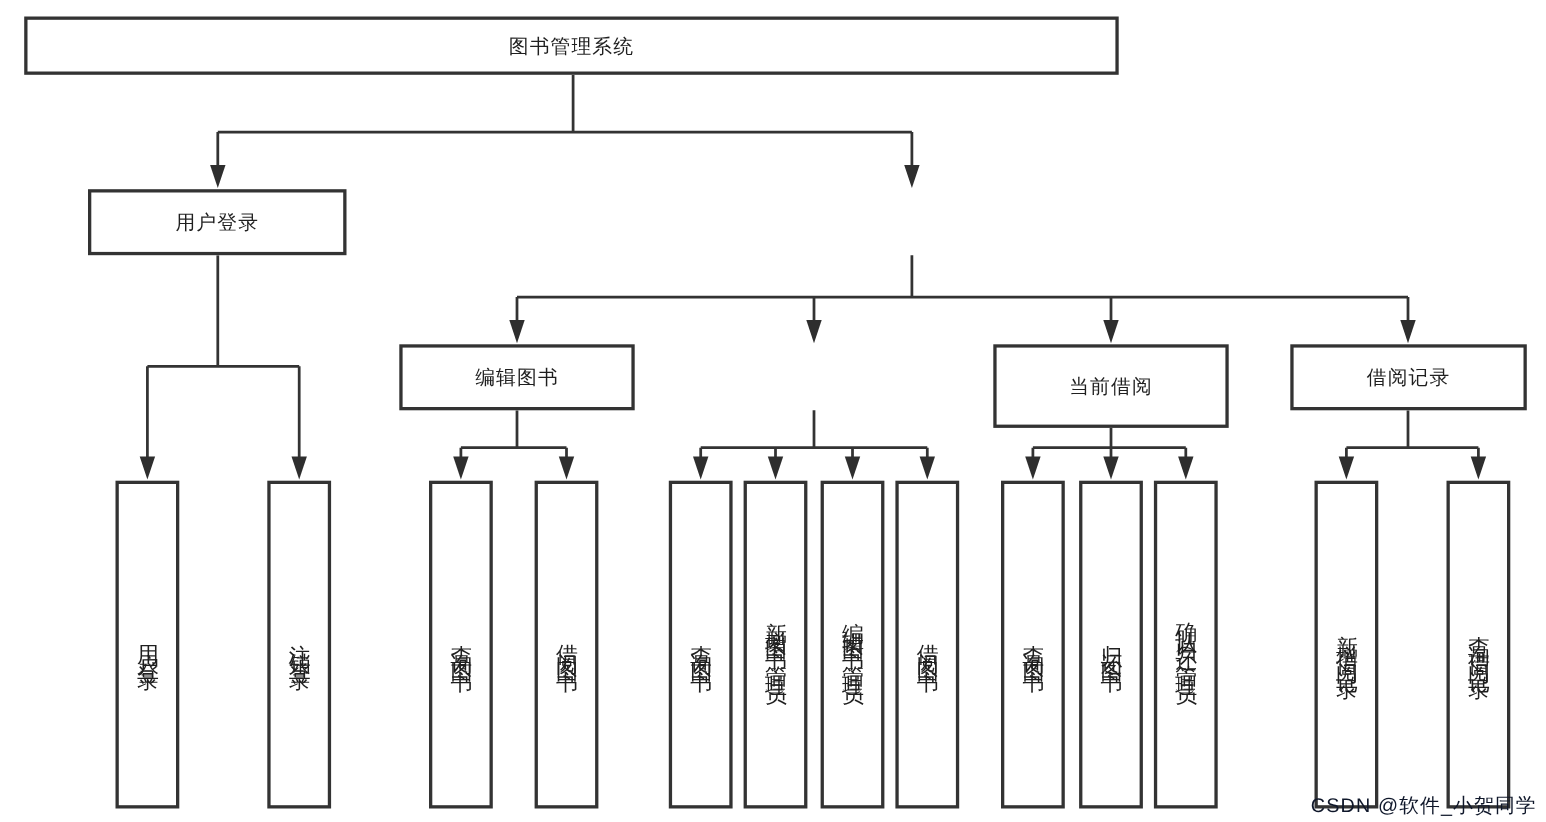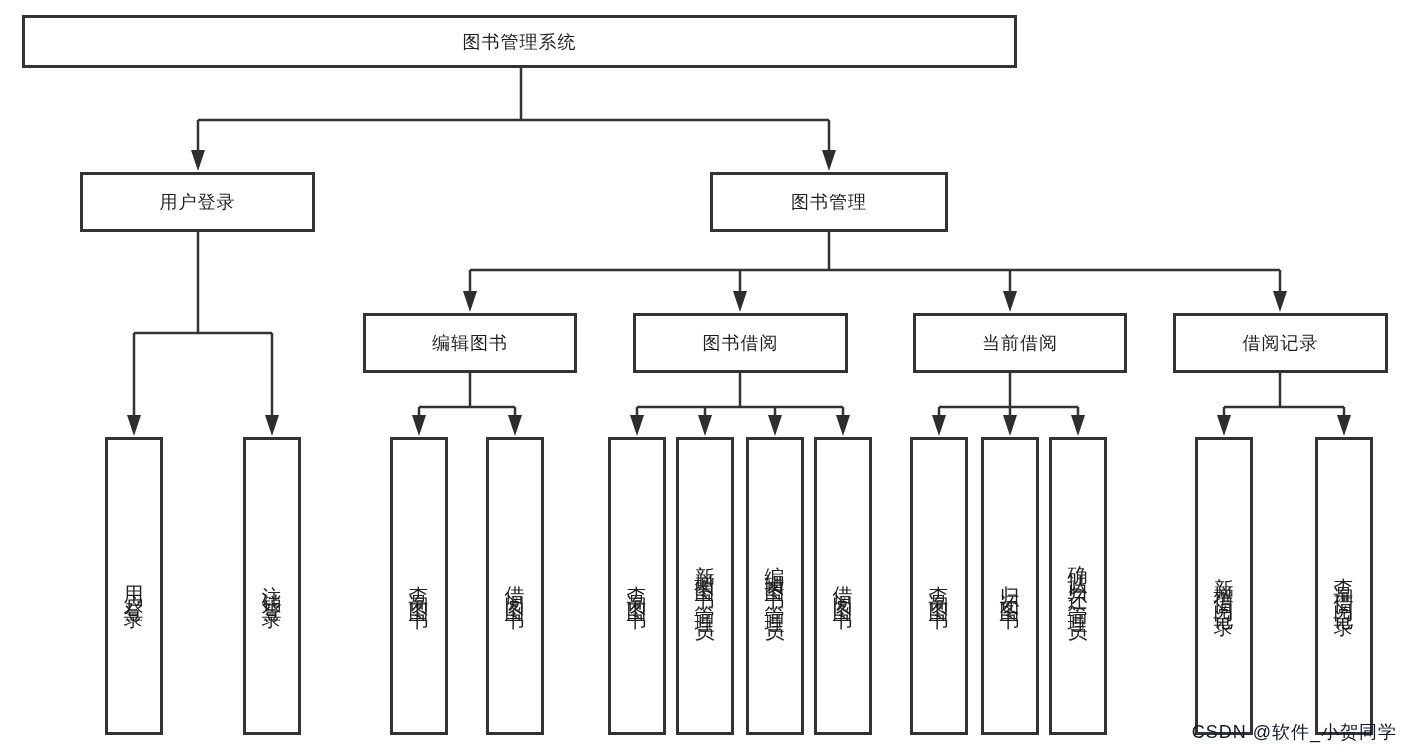--- a/index.html
+++ b/index.html
@@ -47,21 +47,21 @@
     letter-spacing: 8px;
     line-height: 1;
     white-space: nowrap;
   }
   
   .root   { left: 22px;   top: 15px;  width: 995px; height: 53px; }
   .l2a    { left: 80px;   top: 172px; width: 235px; height: 60px; }
   .l2b    { left: 710px;  top: 172px; width: 238px; height: 60px; }
   .l3a    { left: 363px;  top: 313px; width: 214px; height: 60px; }
   .l3b    { left: 633px;  top: 313px; width: 215px; height: 60px; }
-  .l3c    { left: 903px;  top: 313px; width: 214px; height: 60px; margin-left: 10px; }
+  .l3c    { left: 903px;  top: 313px; width: 214px; height: 76px; }
   .l3d    { left: 1173px; top: 313px; width: 215px; height: 60px; }
   .leaf   { top: 437px; width: 58px; height: 298px; }
   .g1x1 { left: 105px; }  .g1x2 { left: 243px; }
   .g2x1 { left: 390px; }  .g2x2 { left: 486px; }
   .g3x1 { left: 608px; }  .g3x2 { left: 676px; }  .g3x3 { left: 746px; }  .g3x4 { left: 814px; }
   .g4x1 { left: 910px; }  .g4x2 { left: 981px; }  .g4x3 { left: 1049px; }
   .g5x1 { left: 1195px; } .g5x2 { left: 1315px; }
   .watermark {
     position: absolute;
     right: 8px;
@@ -113,24 +113,22 @@
       <polygon points="1003,415 1017,415 1010,436"></polygon>
       <polygon points="1071,415 1085,415 1078,436"></polygon>
       <polygon points="1217,415 1231,415 1224,436"></polygon>
       <polygon points="1337,415 1351,415 1344,436"></polygon>
     </g>
   </svg>
 
   <div class="node node-h root">图书管理系统</div>
 
   <div class="node node-h l2a">用户登录</div>
-  <div class="node node-h l2b">图书管理</div>
 
   <div class="node node-h l3a">编辑图书</div>
-  <div class="node node-h l3b">图书借阅</div>
   <div class="node node-h l3c">当前借阅</div>
   <div class="node node-h l3d">借阅记录</div>
 
   <div class="node node-v leaf g1x1">
     <span class="vtext">用户登录</span>
   </div>
   <div class="node node-v leaf g1x2">
     <span class="vtext">注销登录</span>
   </div>
 

